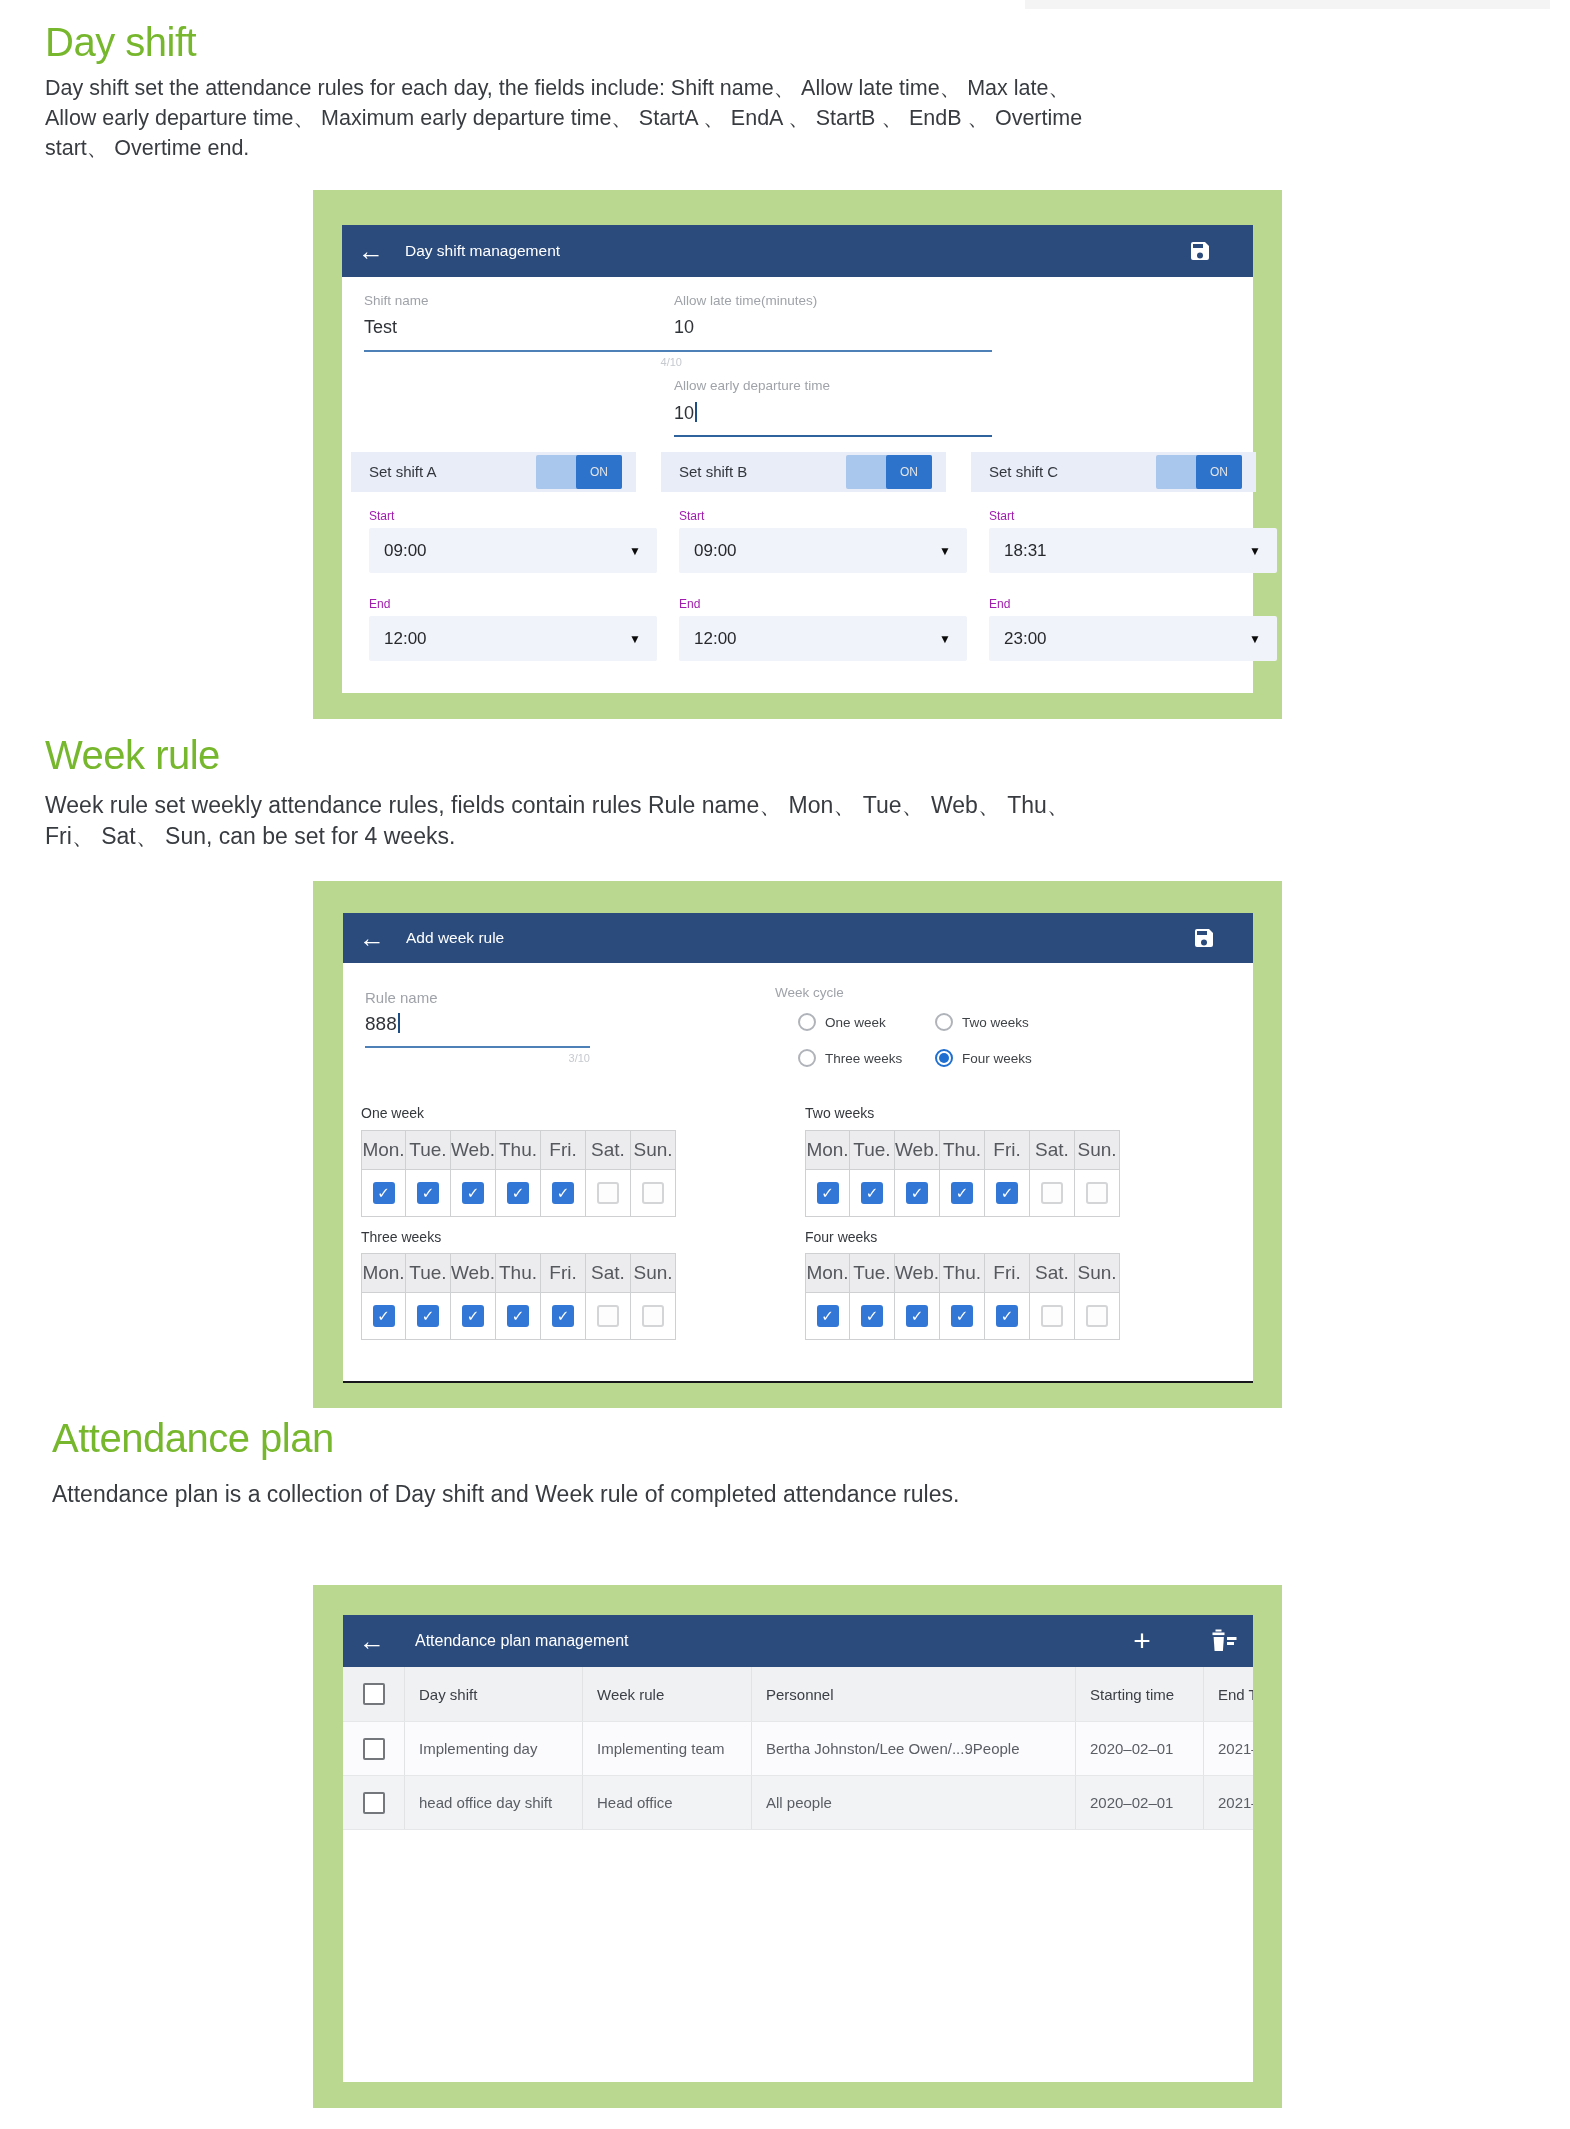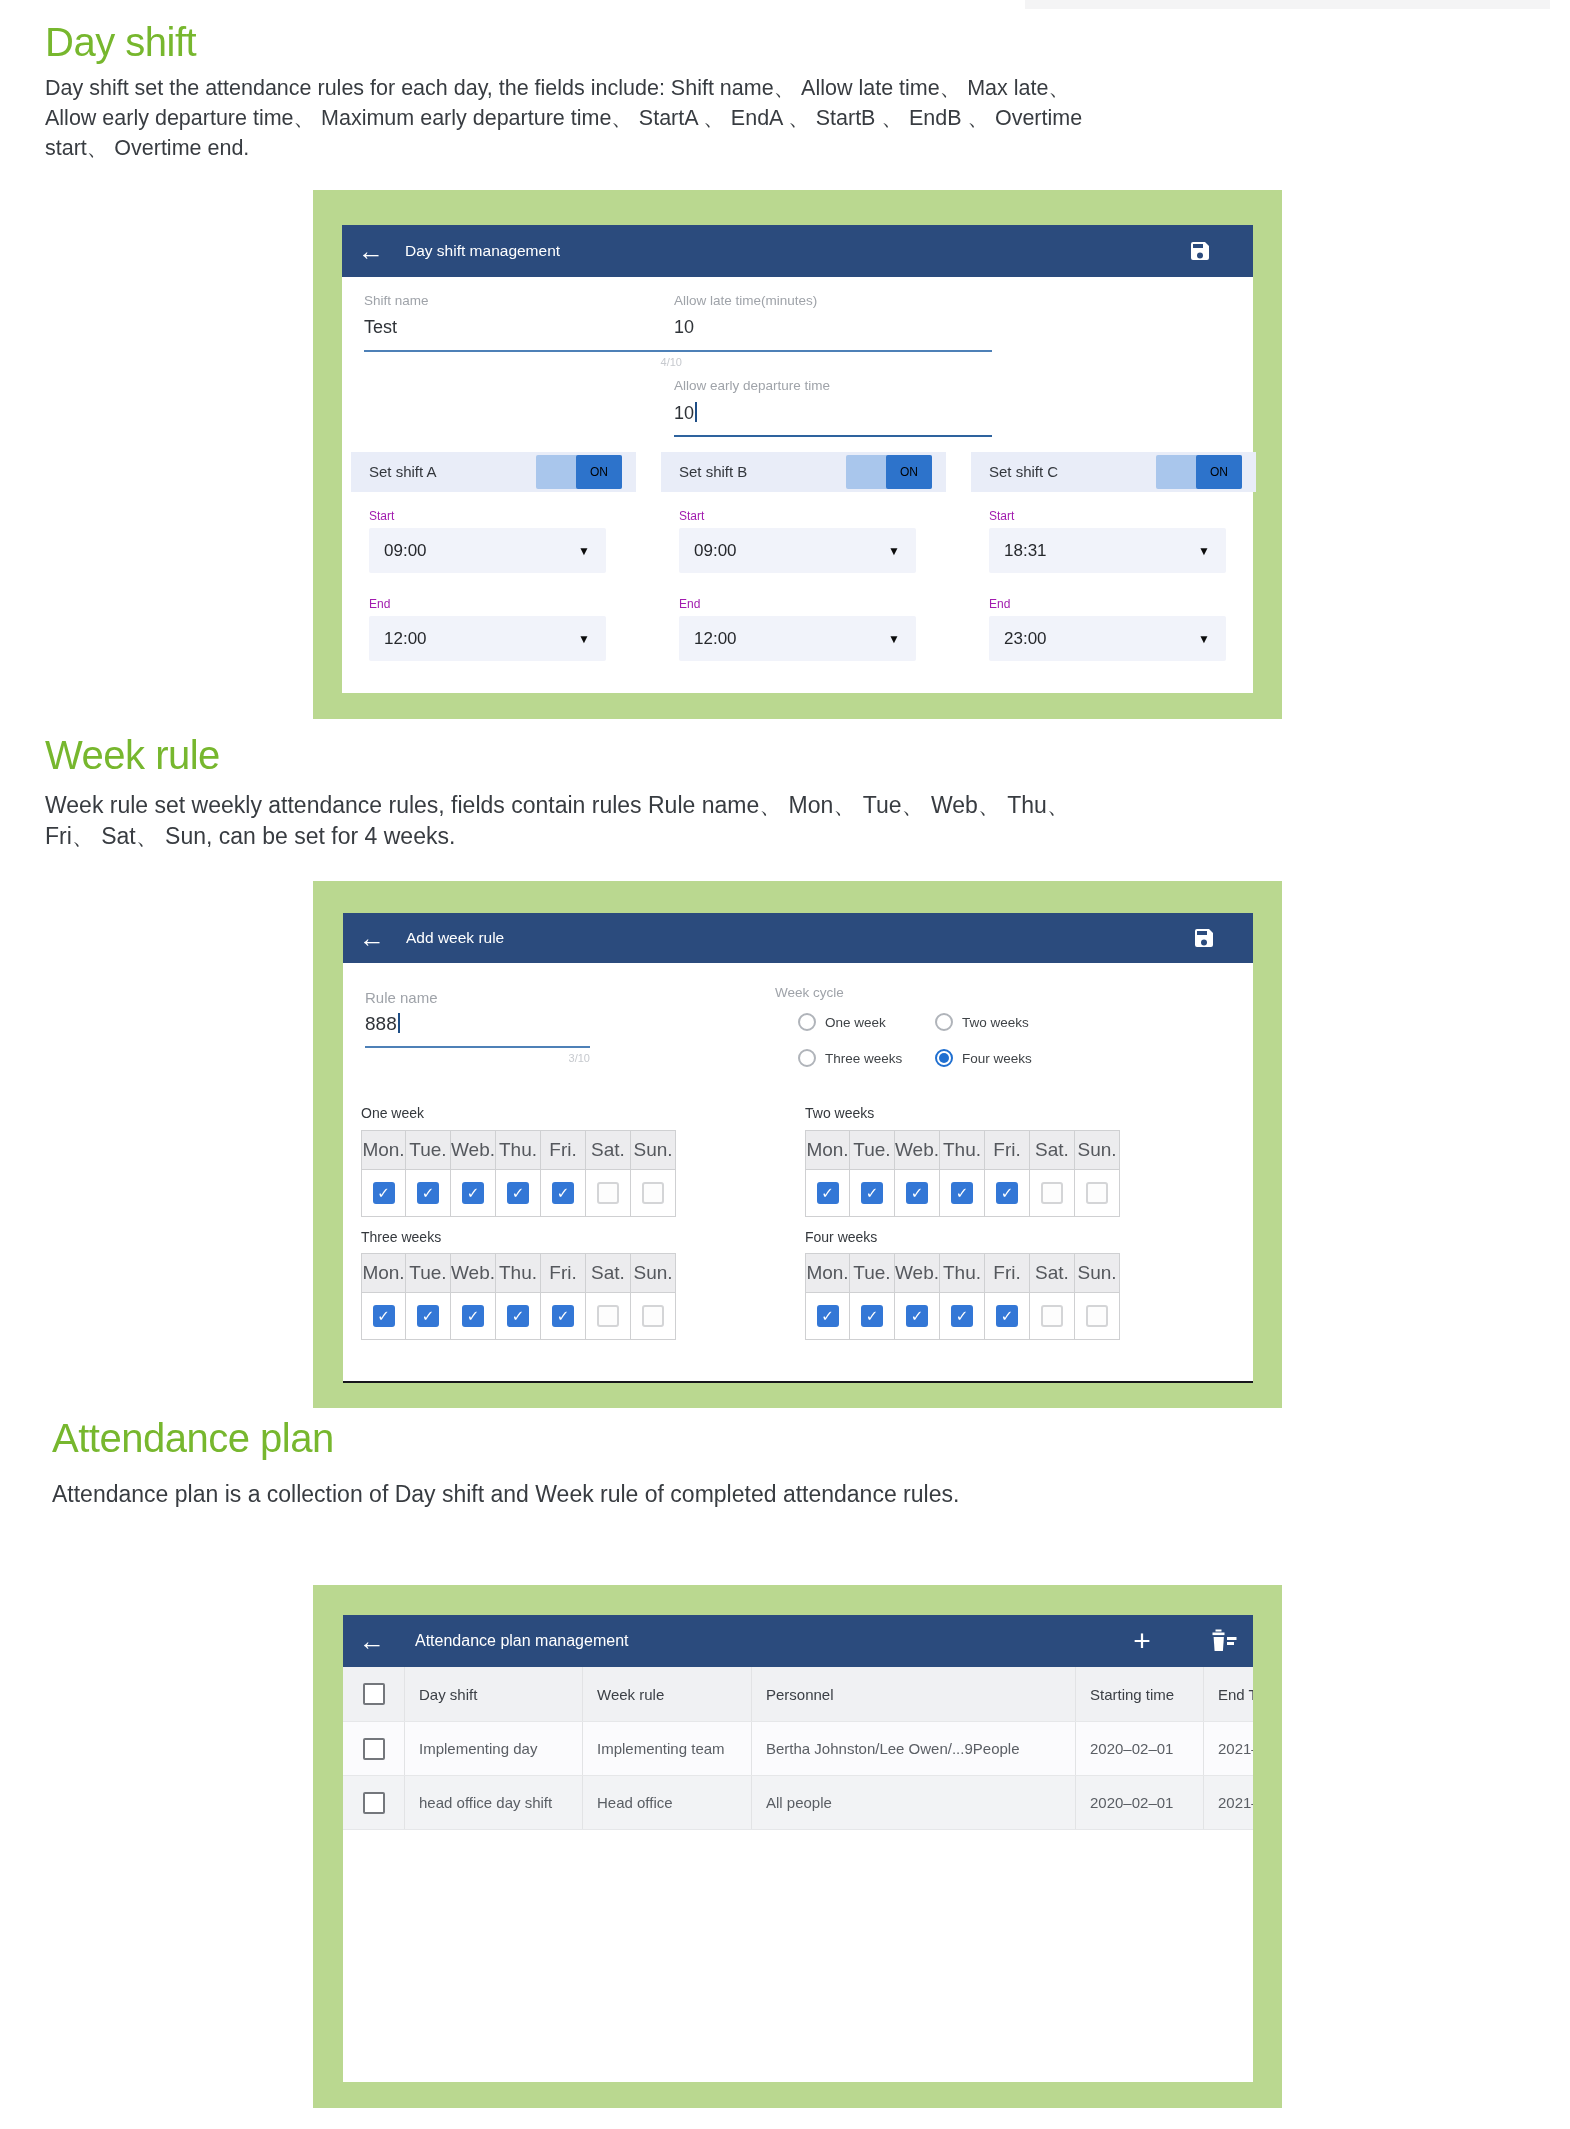--- a/index.html
+++ b/index.html
@@ -52,24 +52,24 @@
   .fline.active{background:#2e639e;}
   .fcounter{position:absolute;font-size:11px;color:#c6c9ce;text-align:right;}
   .caret{display:inline-block;width:2px;height:20px;background:#1e4e86;vertical-align:-3px;margin-left:1px;}
 
   
   .scol{position:absolute;top:175px;width:285px;}
   .sbar{position:relative;height:40px;background:#e9edf8;}
   .sbar-label{position:absolute;left:18px;line-height:40px;font-size:15px;color:#33373d;}
   .toggle{position:absolute;right:14px;top:3px;width:86px;height:34px;background:#a9c6ec;border-radius:2px;}
   .toggle .on{position:absolute;right:0;top:0;width:46px;height:34px;background:#2d73cb;border-radius:2px;
-              color:#000000;font-size:12px;display:flex;align-items:center;justify-content:center;}
+              color:#e5e5e5;font-size:12px;display:flex;align-items:center;justify-content:center;}
   .slabel{position:absolute;left:18px;font-size:12px;color:#a21caf;}
   .slabel.start{top:57px;} .slabel.end{top:145px;}
-  .sel{position:absolute;left:18px;width:237px;height:45px;background:#f1f3fa;border-radius:2px;}
+  .sel{position:absolute;left:18px;width:288px;height:45px;background:#f1f3fa;border-radius:2px;}
   .sel-start{top:76px;} .sel-end{top:164px;}
   .selval{position:absolute;left:15px;line-height:45px;font-size:17px;color:#26282c;}
   .tri{position:absolute;right:16px;top:50%;transform:translateY(-50%);font-size:12px;color:#0b0b0b;}
 
   
   .radio{position:absolute;display:flex;align-items:center;gap:9px;}
   .radio .rc{width:18px;height:18px;border:2px solid #b0b4ba;border-radius:50%;box-sizing:border-box;
              background:#fff;position:relative;flex:none;}
   .radio.checked .rc{border-color:#1f6fd0;}
   .radio.checked .rc::after{content:"";position:absolute;inset:2px;background:#1f6fd0;border-radius:50%;}

